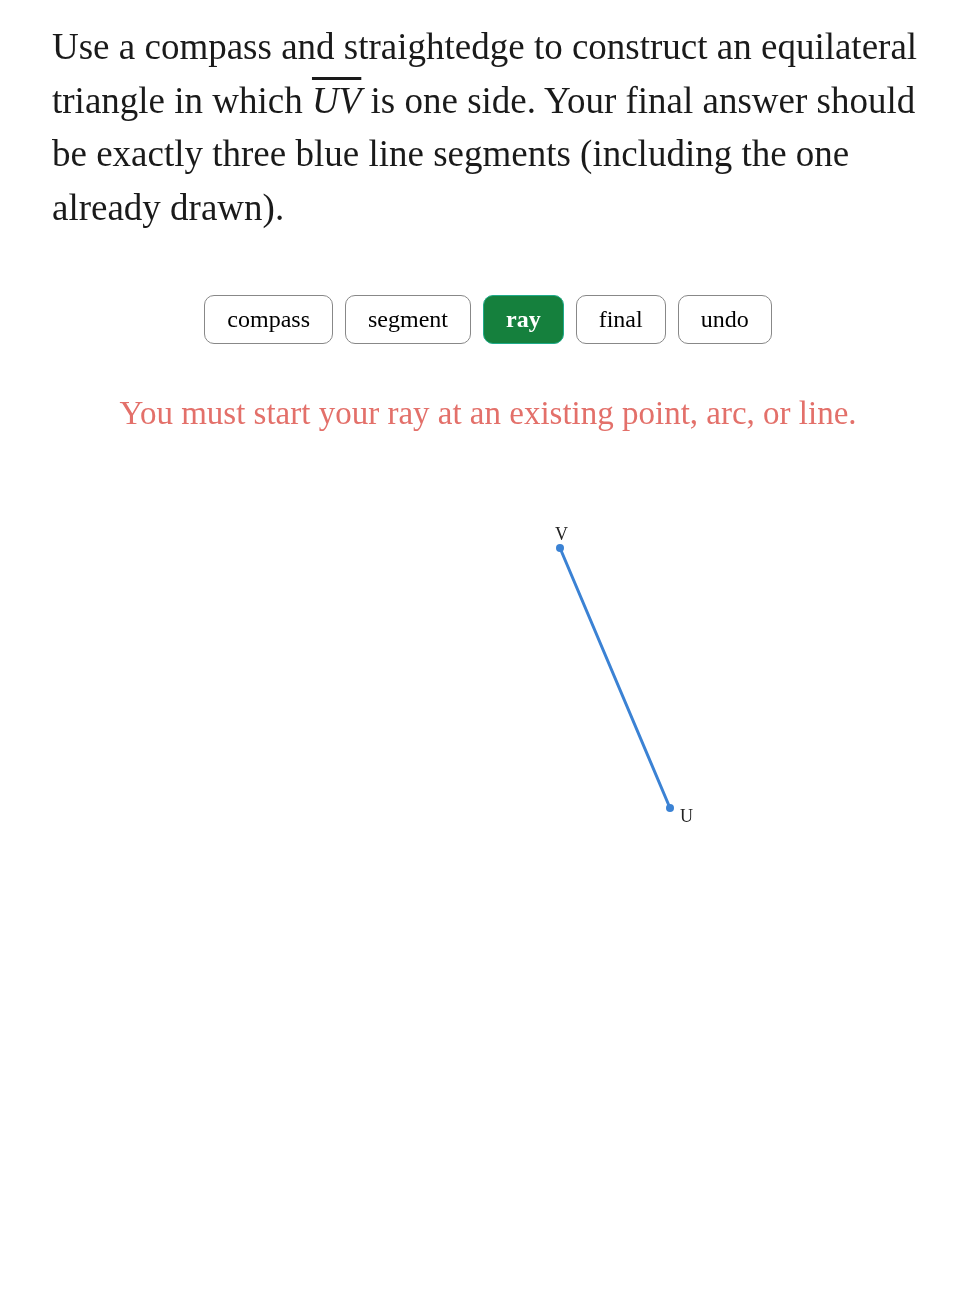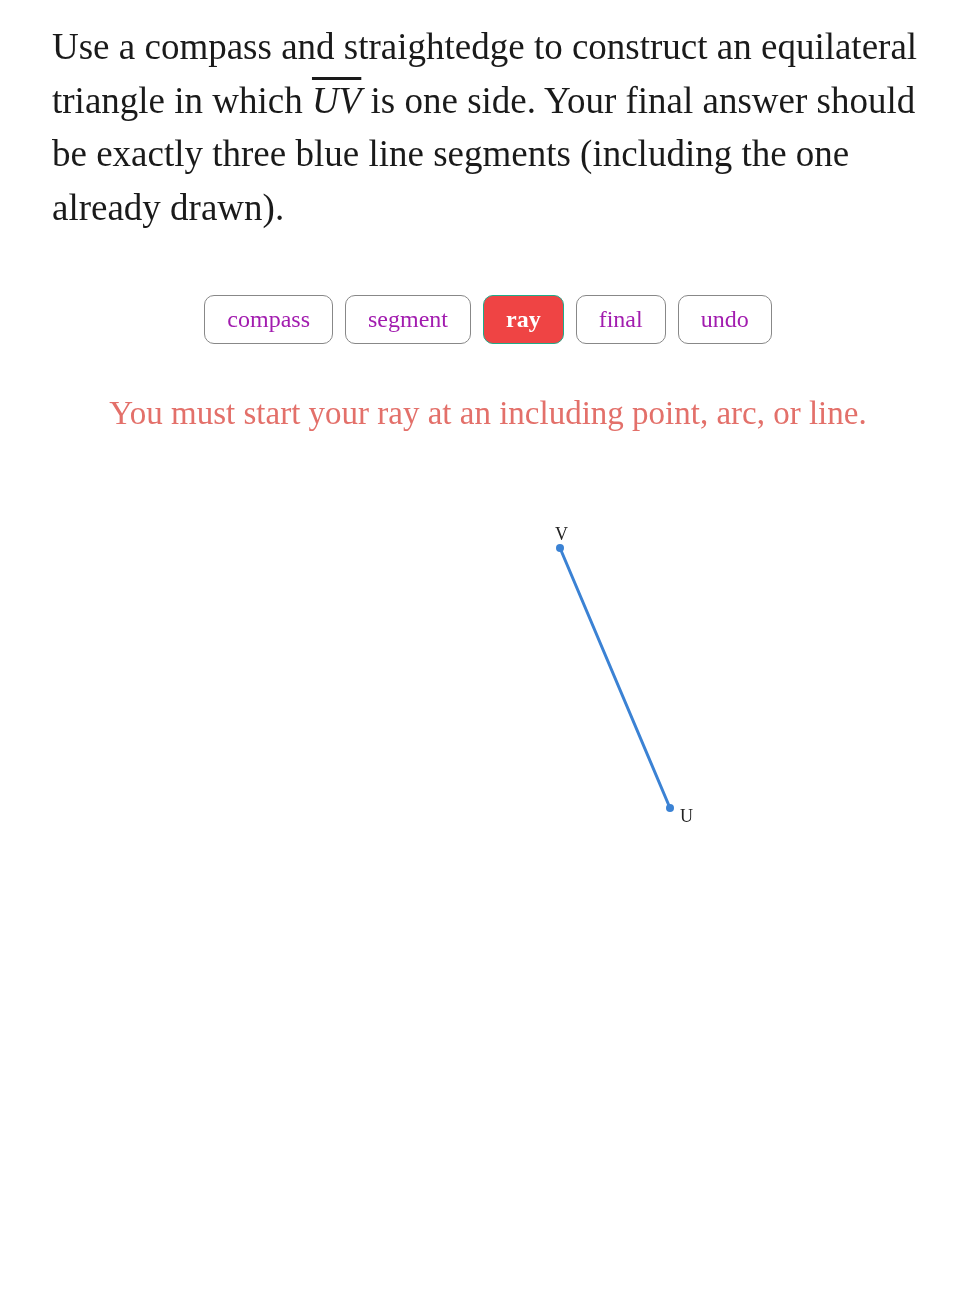--- a/index.html
+++ b/index.html
@@ -32,25 +32,25 @@
       gap: 12px;
       margin-bottom: 45px;
     }
     .tool-btn {
       font-family: Georgia, serif;
       font-size: 24px;
       padding: 10px 22px;
       border: 1px solid #888;
       border-radius: 10px;
       background: #fff;
-      color: #a21caf;
+      color: #000000;
       cursor: pointer;
     }
     .tool-btn.active {
-      background: #ef4444;
+      background: #15803d;
       border-color: #1fab8a;
       color: #fff;
       font-weight: bold;
     }
     .error-msg {
       font-size: 33px;
       color: #e3706a;
       text-align: center;
       line-height: 1.5;
       margin-bottom: 50px;
@@ -79,21 +79,21 @@
 </div>
 
 <div class="toolbar" id="toolbar">
     <button class="tool-btn">compass</button>
     <button class="tool-btn">segment</button>
     <button class="tool-btn active">ray</button>
     <button class="tool-btn">final</button>
     <button class="tool-btn">undo</button>
   </div>
 
-<div class="error-msg">You must start your ray at an including point, arc, or line.</div>
+<div class="error-msg">You must start your ray at an existing point, arc, or line.</div>
 
 <div class="canvas-area">
   <svg class="canvas-svg" id="geo-svg">
       <line x1="530" y1="60" x2="640" y2="320" stroke="#3b82d4" stroke-width="3" stroke-linecap="round"></line>
       <circle cx="530" cy="60" r="4" fill="#3b82d4"></circle>
       <text x="525" y="52" class="point-label">V</text>
       <circle cx="640" cy="320" r="4" fill="#3b82d4"></circle>
       <text x="650" y="334" class="point-label">U</text>
     </svg>
 </div>

